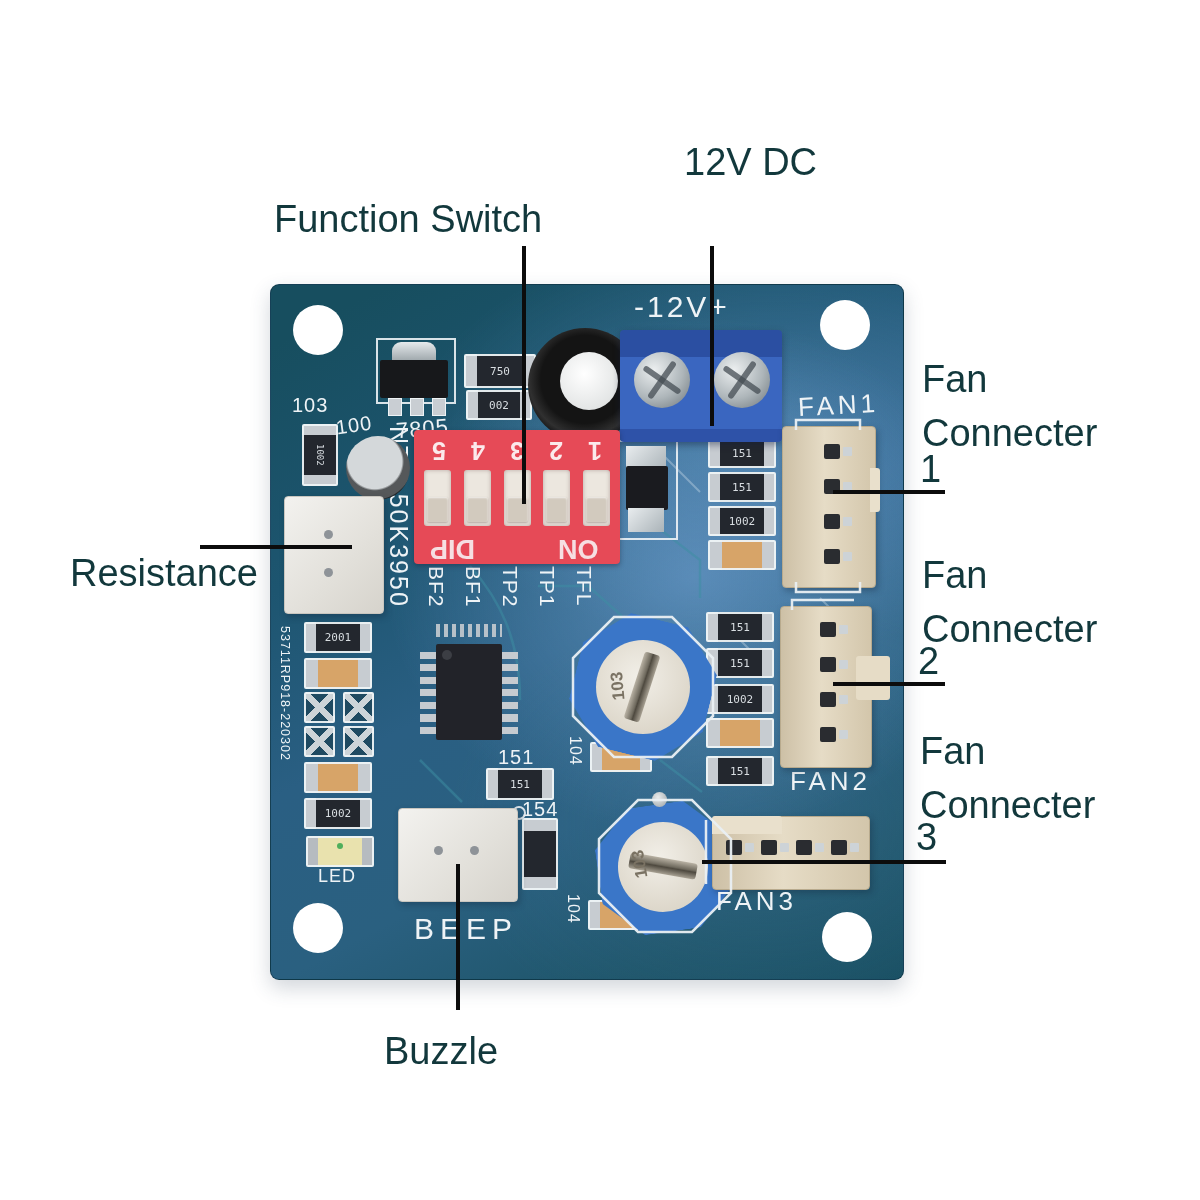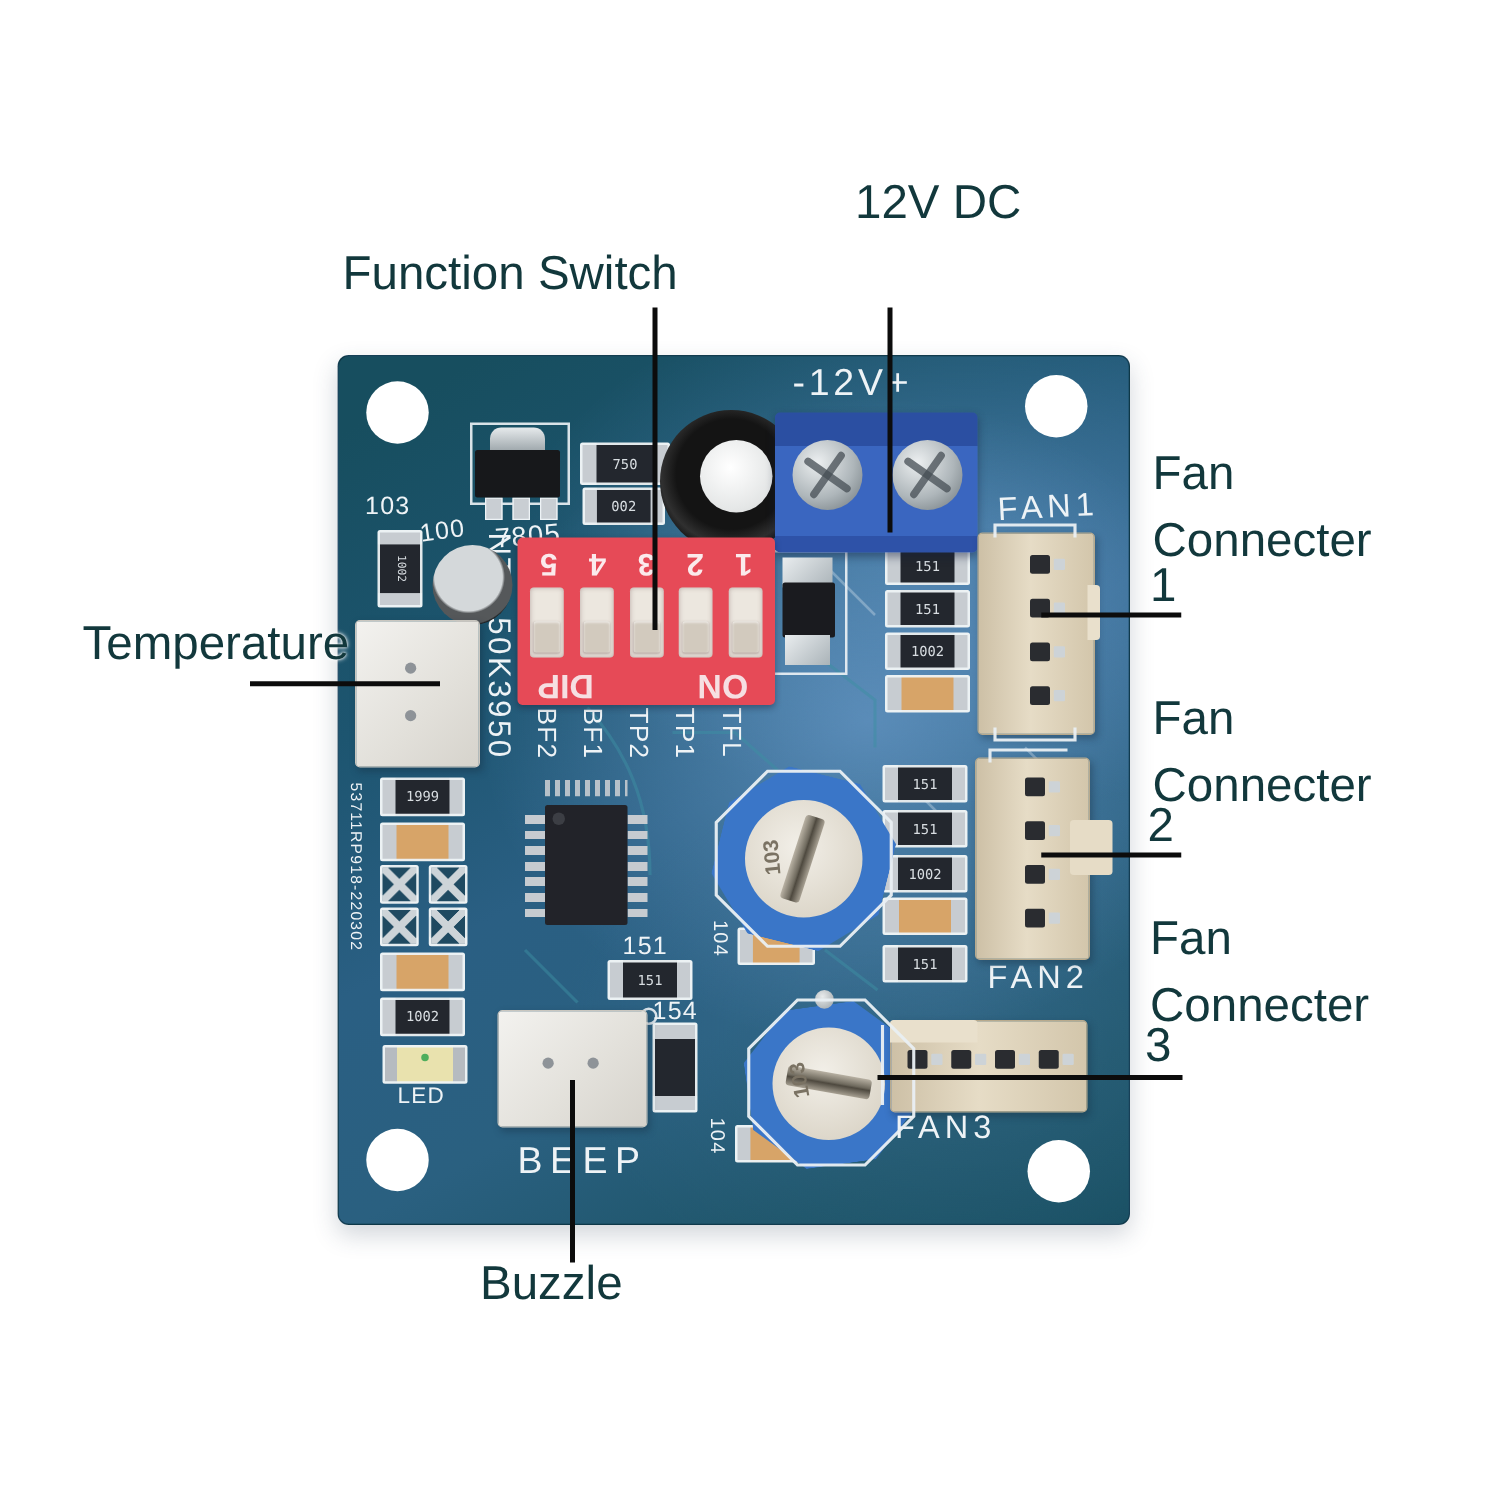--- a/index.html
+++ b/index.html
@@ -293,21 +293,21 @@
   <div class="res" style="left:486px;top:768px;width:64px;height:28px">
       <span>151</span>
     </div>
   <div class="vres" style="left:522px;top:818px;width:32px;height:68px"></div>
   <div class="abs" style="left:512px;top:806px;width:10px;height:10px;border-radius:50%;border:2px solid rgba(238,243,246,.9);z-index:4"></div>
 
   <div class="vres" style="left:302px;top:424px;width:32px;height:58px">
       <span>1002</span>
     </div>
   <div class="res" style="left:304px;top:622px;width:64px;height:27px">
-      <span>1999</span>
+      <span>2001</span>
     </div>
   <div class="capo" style="left:304px;top:658px;width:64px;height:27px"></div>
   <div class="xrow" style="left:304px;top:692px">
       <div class="xpad"></div>
       <div class="xpad"></div>
     </div>
   <div class="xrow" style="left:304px;top:726px">
       <div class="xpad"></div>
       <div class="xpad"></div>
     </div>
@@ -344,17 +344,17 @@
   <div class="lbl" style="left:920px;top:450px">1</div>
 
   <div class="lbl" style="left:922px;top:556px">Fan</div>
   <div class="lbl" style="left:922px;top:610px">Connecter</div>
   <div class="lbl" style="left:918px;top:642px">2</div>
 
   <div class="lbl" style="left:920px;top:732px">Fan</div>
   <div class="lbl" style="left:920px;top:786px">Connecter</div>
   <div class="lbl" style="left:916px;top:818px">3</div>
 
-  <div class="lbl" style="left:66px;top:496px">Temperature</div>
-
-  <div class="lbl" style="left:384px;top:1008px">Buzzle</div>
+  <div class="lbl" style="left:70px;top:554px">Resistance</div>
+
+  <div class="lbl" style="left:384px;top:1032px">Buzzle</div>
 
 </div>
 
 </body></html>

